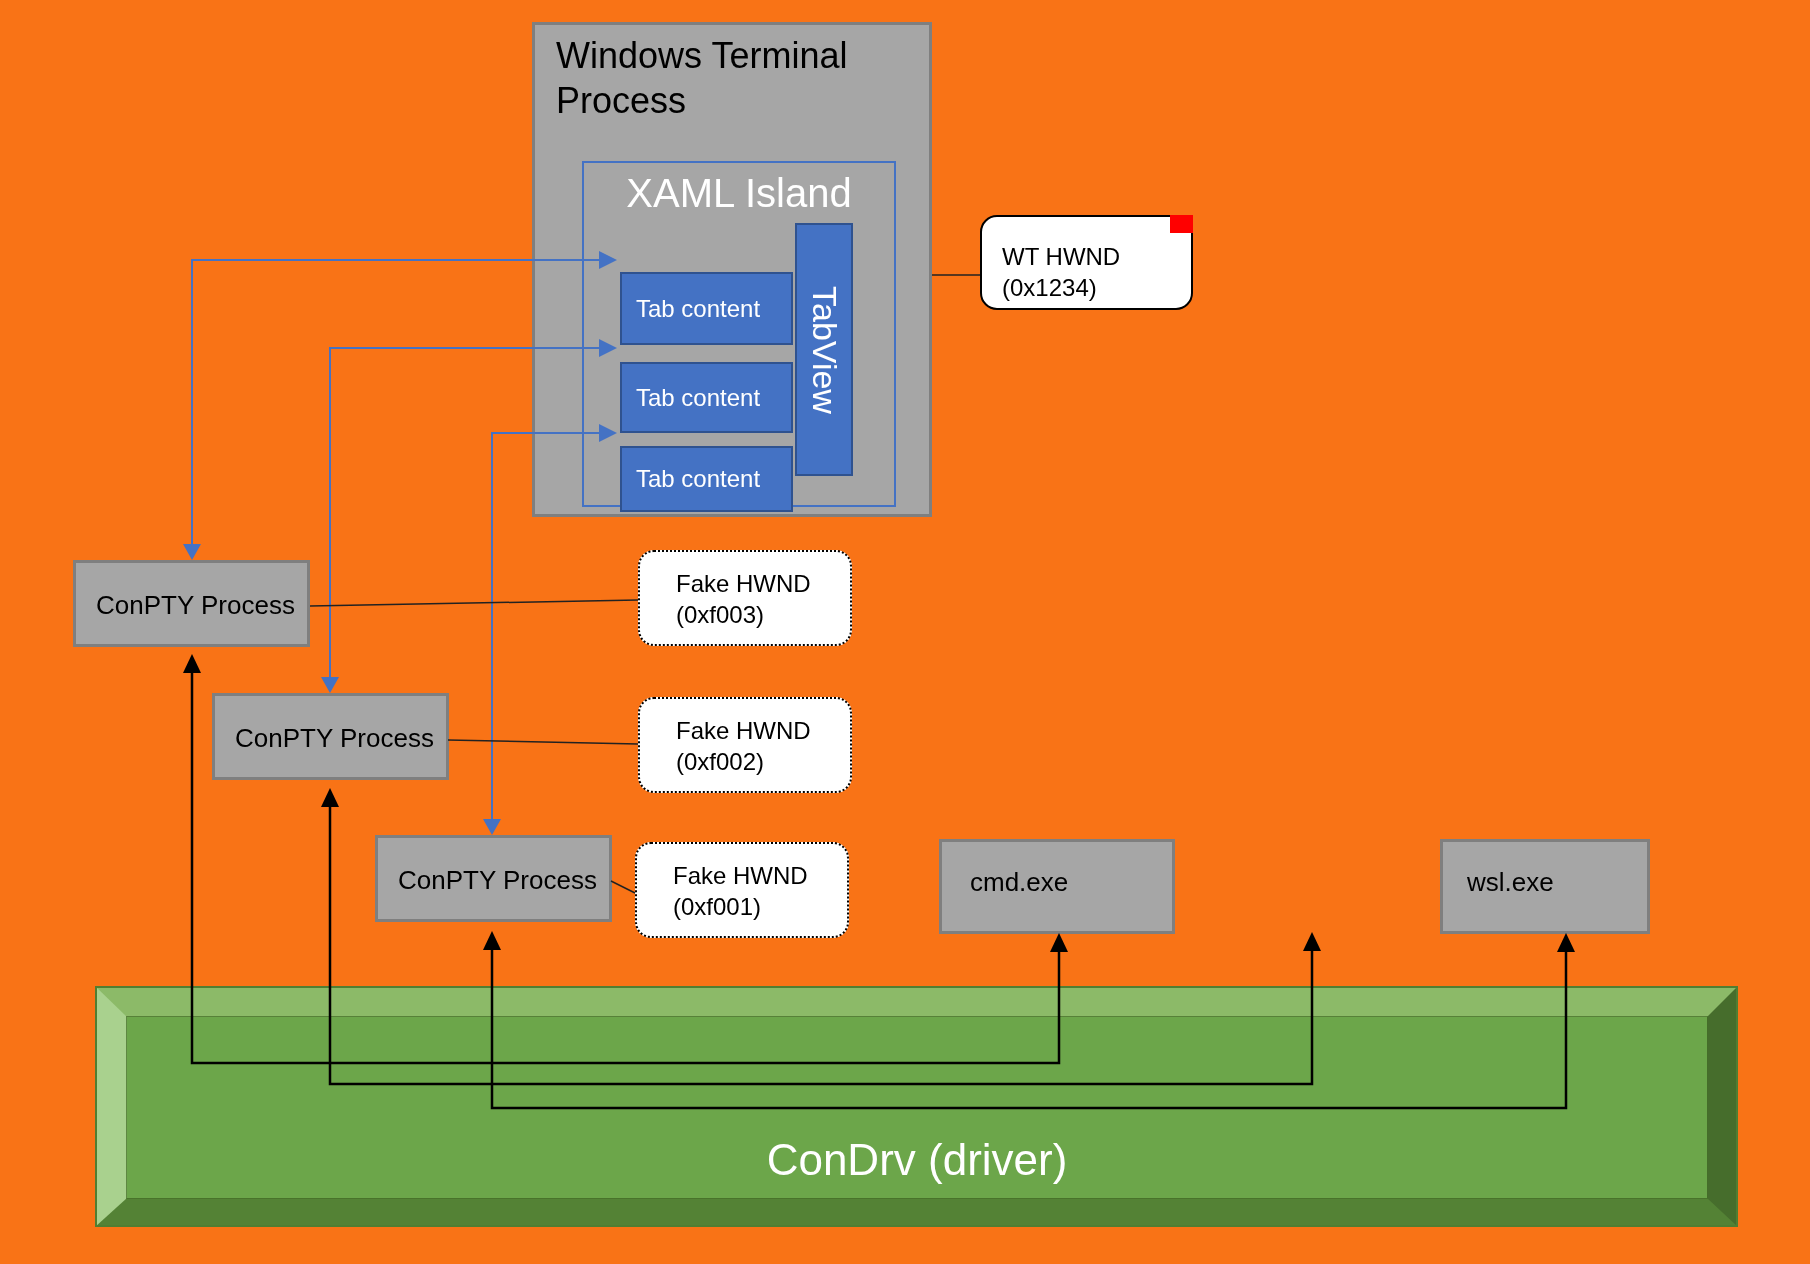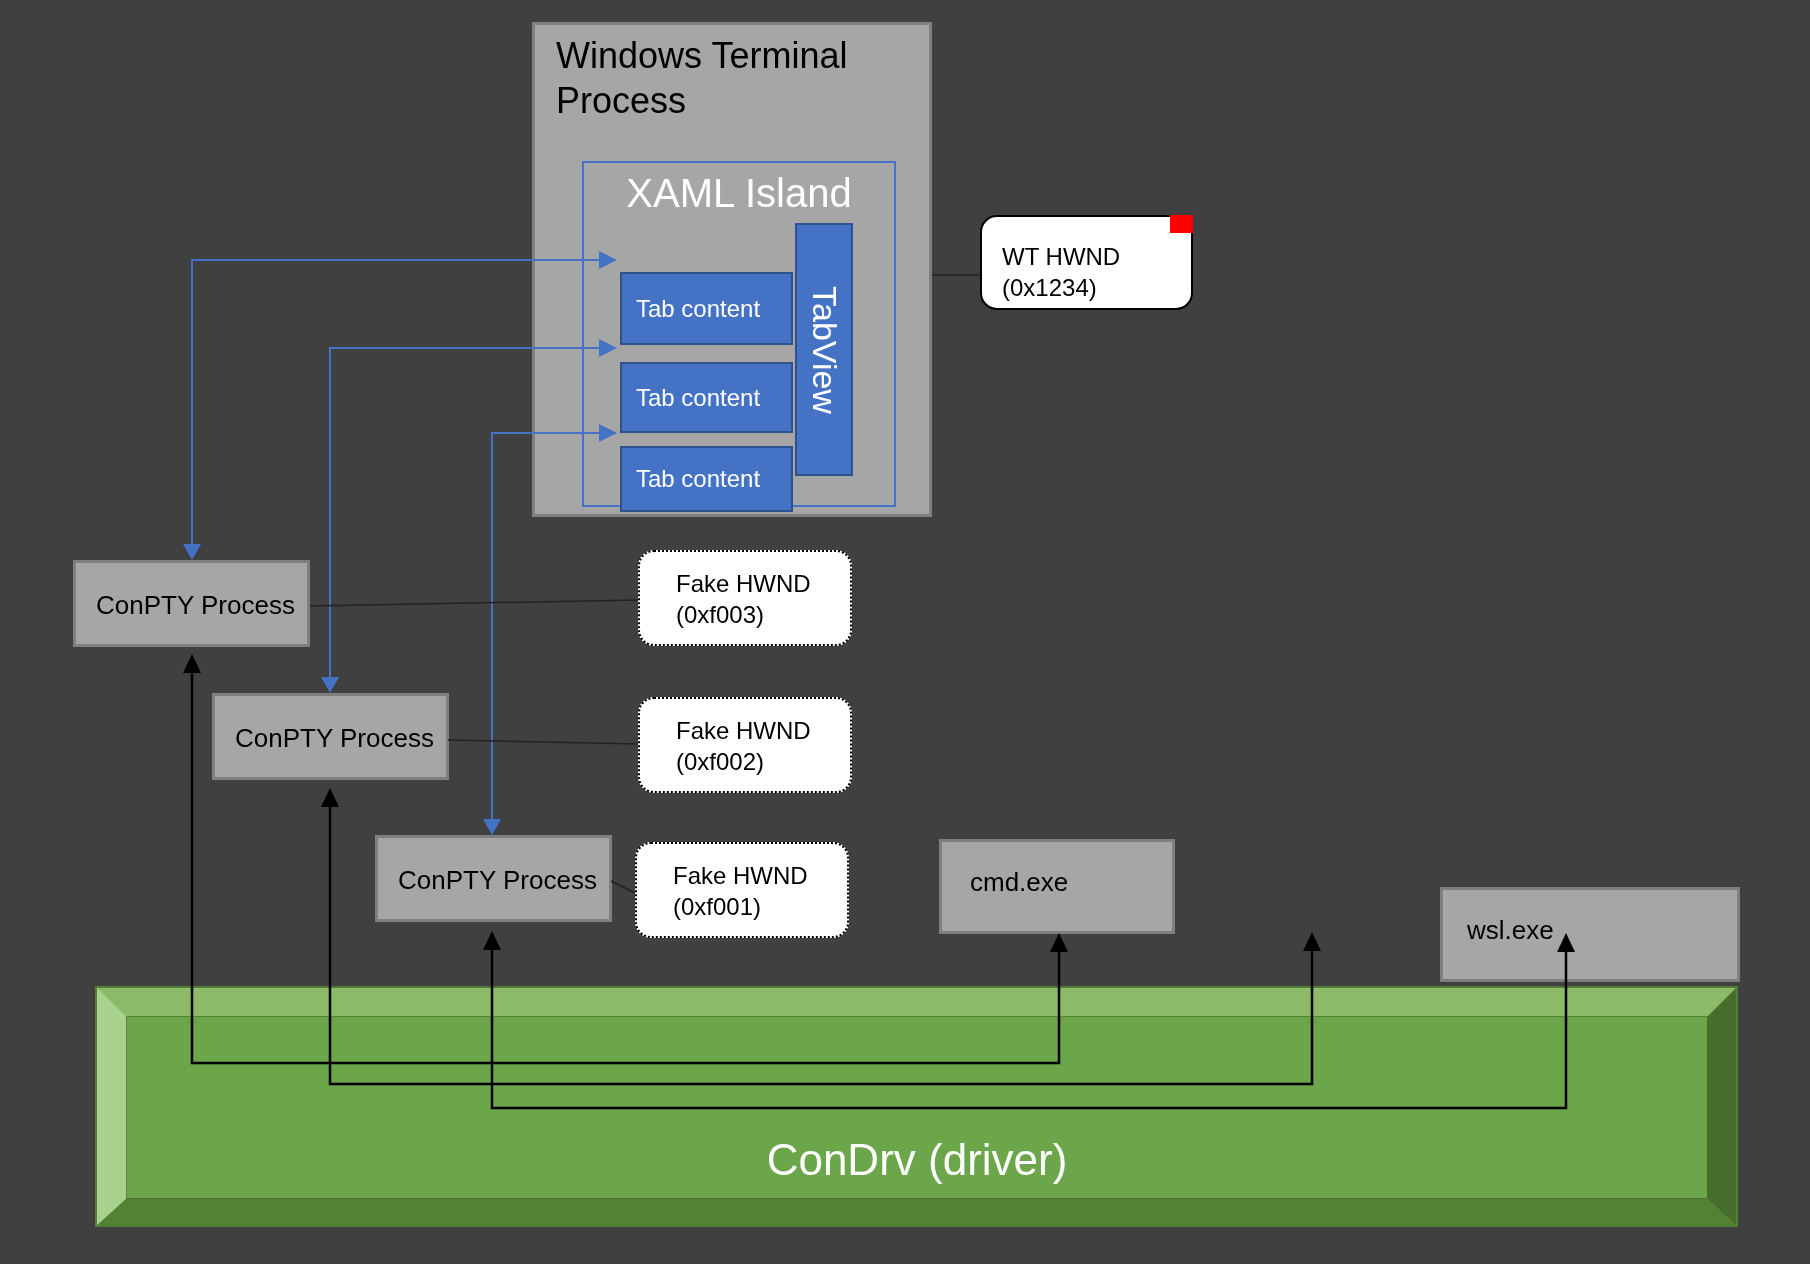--- a/index.html
+++ b/index.html
@@ -4,21 +4,21 @@
 <style>
   :root{
     --blue:#4472c4; --blue-dark:#2f528f;
     --gray-fill:#a6a6a6; --gray-border:#7f7f7f;
     --green-face:#6ca64a; --green-top:#8cba68; --green-left:#a9d18e;
     --green-right:#466d2c; --green-bottom:#548235; --green-line:#507e32;
     --red:#ff0000; --black:#000000;
   }
   html,body{margin:0;padding:0;background:#ffffff;}
   body{font-family:"Liberation Sans", sans-serif;}
-  #stage{position:relative;width:1810px;height:1264px;background:#404040;overflow:hidden;}
+  #stage{position:relative;width:1810px;height:1264px;background:#f97316;overflow:hidden;}
   .box{position:absolute;box-sizing:border-box;}
   .grayfill{background:var(--gray-fill);border:3px solid var(--gray-border);}
 
   
   #terminal{left:532px;top:22px;width:400px;height:495px;}
   #terminal-title{position:absolute;left:21px;top:8px;width:370px;font-size:36px;line-height:45px;color:#000;}
 
   
   #island{left:47px;top:136px;width:314px;height:346px;background:var(--gray-fill);border:2px solid var(--blue);}
   #island-title{position:absolute;left:0;top:8px;width:100%;text-align:center;font-size:40px;color:#ffffff;}
@@ -47,21 +47,21 @@
   .fake{width:214px;height:96px;background:#fff;border:2.5px dotted #000;border-radius:16px;
         padding:16px 0 0 36px;font-size:24px;line-height:31px;color:#000;}
   #fake3{left:638px;top:550px;}
   #fake2{left:638px;top:697px;}
   #fake1{left:635px;top:842px;}
 
   
   .exe{height:95px;font-size:26px;padding:25px 0 0 24px;color:#000;}
   #cmd{left:939px;top:839px;width:236px;padding-left:28px;}
   #pwsh{left:1189px;top:837px;width:236px;}
-  #wsl{left:1440px;top:839px;width:300px;margin-top:48px;}
+  #wsl{left:1440px;top:839px;width:210px;}
 
   
   #condrv{left:95px;top:986px;width:1643px;height:241px;background:var(--green-face);
       border-top:31px solid var(--green-top);
       border-left:32px solid var(--green-left);
       border-right:31px solid var(--green-right);
       border-bottom:29px solid var(--green-bottom);
       outline:2px solid var(--green-line);outline-offset:-2px;}
   #condrv::after{content:"";position:absolute;left:0;top:0;right:0;bottom:0;outline:1.5px solid rgba(70,110,40,.75);}
   #condrv-label{position:absolute;left:0;top:118px;width:100%;text-align:center;color:#fff;font-size:44px;}

